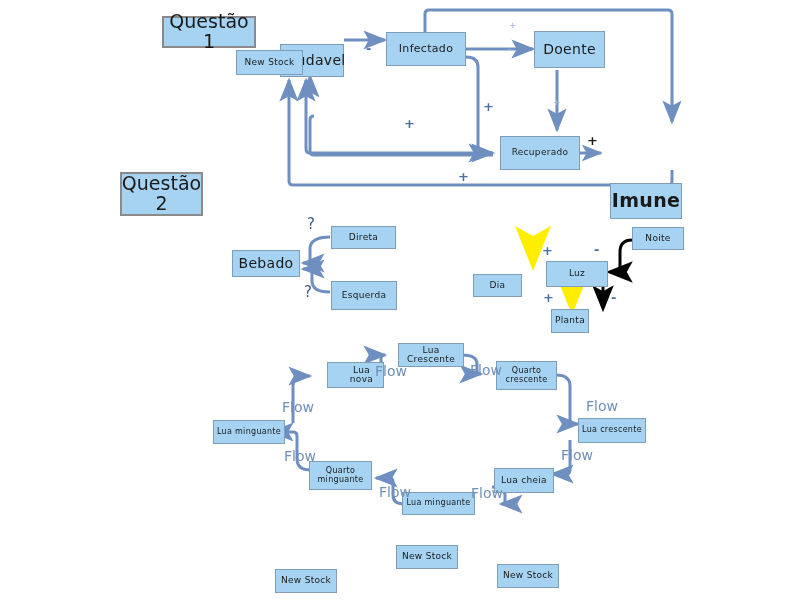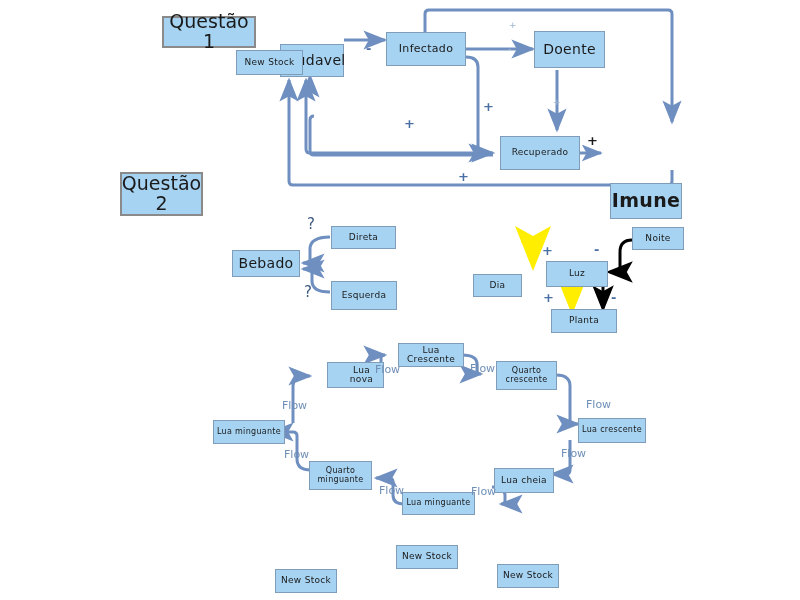--- a/index.html
+++ b/index.html
@@ -53,21 +53,21 @@
     font-weight: 700;
     z-index: 6;
     user-select: none;
   }
   .sign.faint { color: #9fb4d0; font-size: 9px; font-weight: 400;}
   .sign.dark { color: #1a1a1a; font-weight: 700; }
   .flowlbl {
     position: absolute;
     color: #6f8fb5;
     font-family: "DejaVu Sans", sans-serif;
-    font-size: 11px;
+    font-size: 14px;
     z-index: 6;
     user-select: none;
   }
   .qmark {
     position: absolute;
     color: #3d5a80;
     font-family: "DejaVu Sans", sans-serif;
     font-size: 15px;
     z-index: 6;
   }
@@ -188,21 +188,21 @@
 
 <div class="qmark" style="left:307px; top:215px;">?</div>
 <div class="qmark" style="left:304px; top:283px;">?</div>
 
 <div class="node small" style="left:473px; top:227px; width:49px; height:23px;margin-top:47px;">Dia</div>
 
 <div class="node small" style="left:632px; top:227px; width:52px; height:23px;">Noite</div>
 
 <div class="node small" style="left:546px; top:261px; width:62px; height:26px;">Luz</div>
 
-<div class="node small" style="left:551px; top:309px; width:66px; height:24px;text-align:center;">Planta</div>
+<div class="node small" style="left:551px; top:309px; width:38px; height:24px;text-align:center;">Planta</div>
 
 <div class="sign" style="left:542px; top:243px;">+</div>
 <div class="sign" style="left:594px; top:242px;">-</div>
 <div class="sign" style="left:543px; top:290px;">+</div>
 <div class="sign" style="left:611px; top:290px;">-</div>
 
 <div class="node small" style="left:327px; top:362px; width:57px; height:26px;padding-left:12px;">Lua nova</div>
 
 <div class="node small" style="left:398px; top:343px; width:66px; height:24px;">Lua Crescente</div>
 

